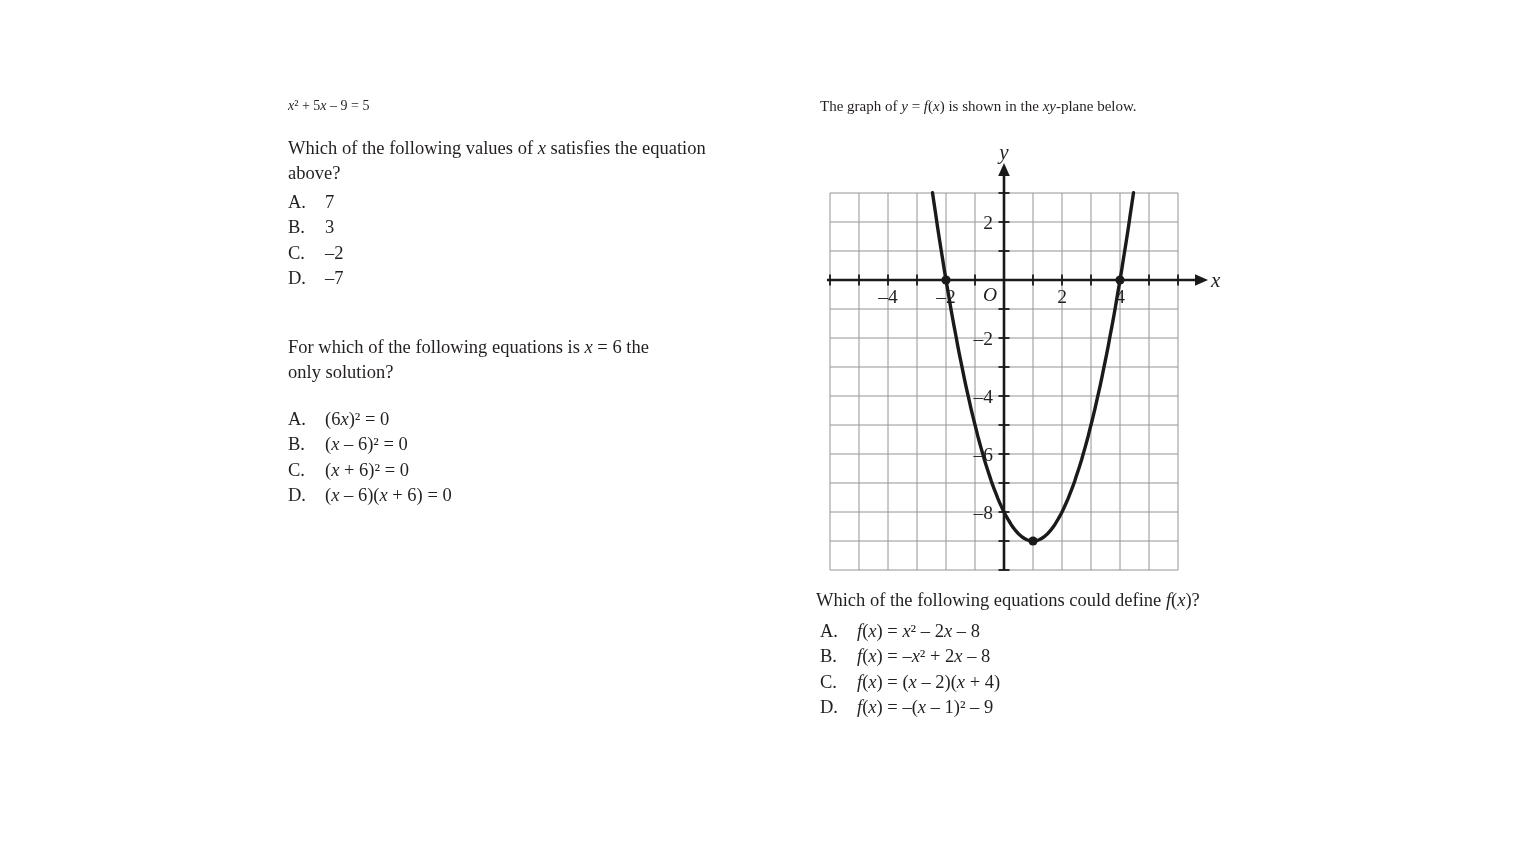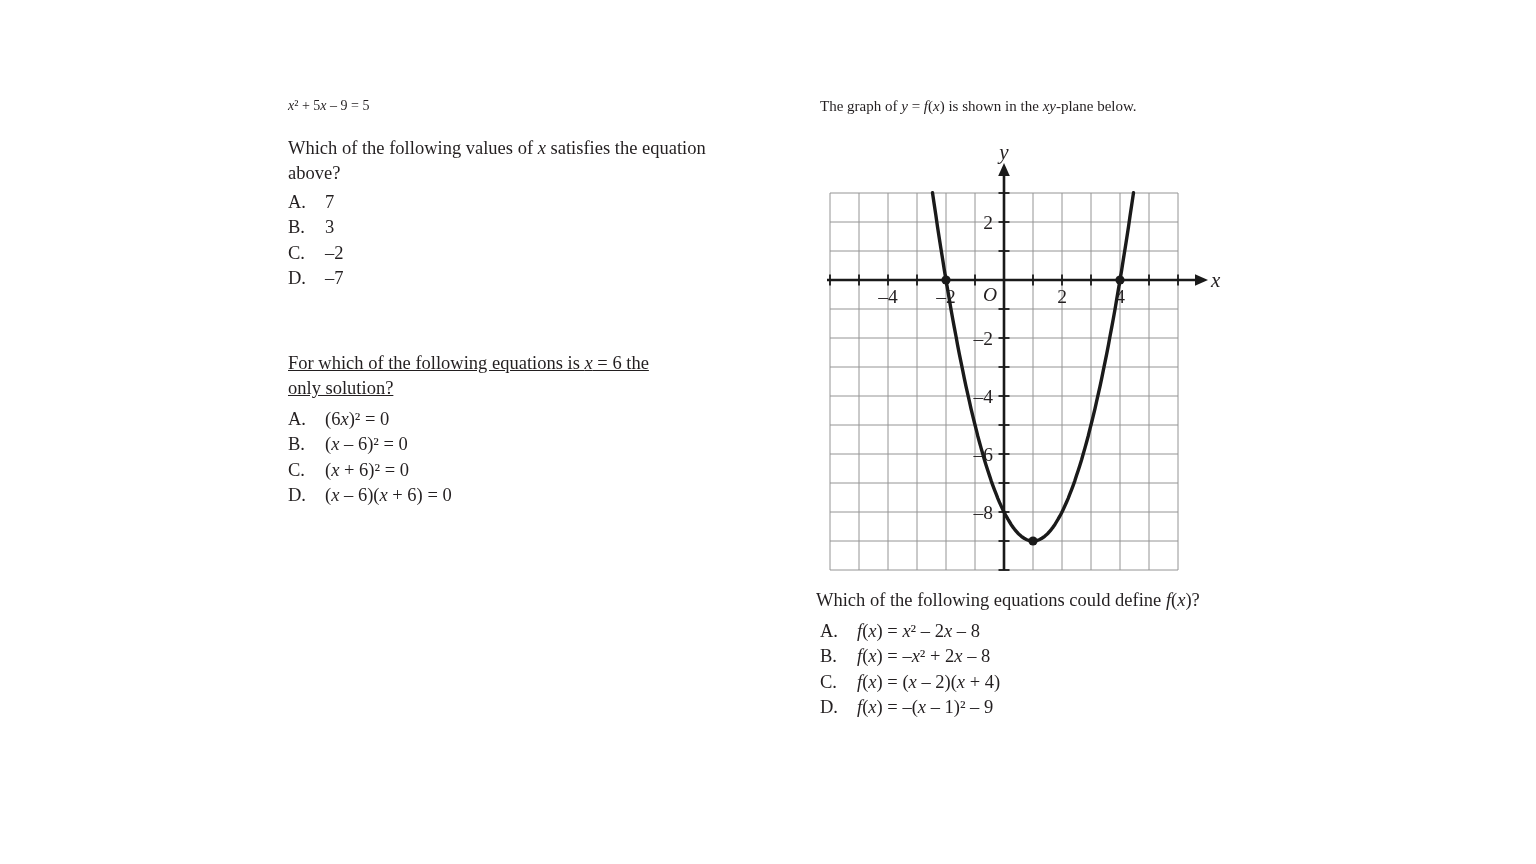--- a/index.html
+++ b/index.html
@@ -65,21 +65,21 @@
   <div class="choice">
     <span class="choice-letter">C.</span>
     <span class="choice-text">–2</span>
   </div>
   <div class="choice">
     <span class="choice-letter">D.</span>
     <span class="choice-text">–7</span>
   </div>
 </div>
 
-<div class="abs prompt" style="left:288px; top:351px; width:510px;text-decoration:underline;">For which of the following equations is <i>x</i> = 6 the
+<div class="abs prompt" style="left:288px; top:335px; width:510px;">For which of the following equations is <i>x</i> = 6 the
 only solution?</div>
 
 <div class="abs choices" style="left:288px; top:407px; width:500px;">
   <div class="choice">
     <span class="choice-letter">A.</span>
     <span class="choice-text">(6<i>x</i>)² = 0</span>
   </div>
   <div class="choice">
     <span class="choice-letter">B.</span>
     <span class="choice-text">(<i>x</i> – 6)² = 0</span>

